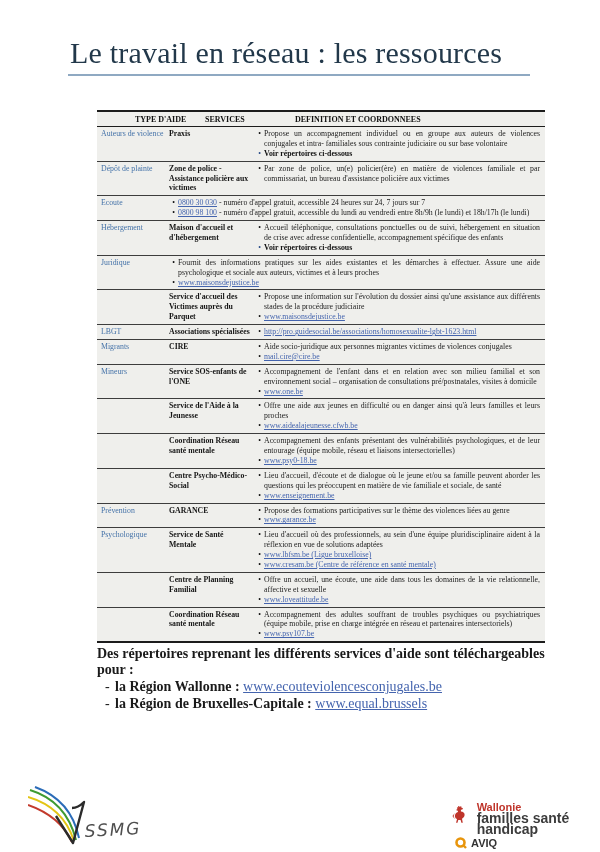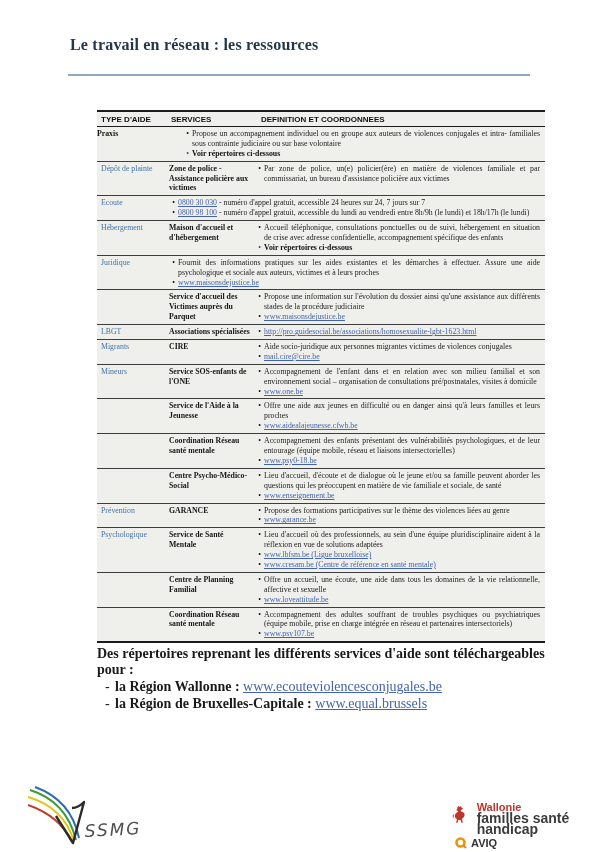--- a/index.html
+++ b/index.html
@@ -2,25 +2,25 @@
 <html><head>
 <meta charset="utf-8">
 <style>
   html,body{margin:0;padding:0;}
   body{
     width:600px;height:852px;position:relative;overflow:hidden;
     background:#ffffff;font-family:"Liberation Serif",serif;
     --cat:#4472a8;--link:#4464ae;--title:#22384a;--rule:#8fa9c2;
     --rowbg:#efefec;--walred:#bf352b;--aviq:#e8950c;
   }
-  .title{position:absolute;left:70px;top:36px;font-size:16px;color:var(--title);letter-spacing:.2px;white-space:nowrap;font-weight:bold;}
+  .title{position:absolute;left:70px;top:36px;font-size:30px;color:var(--title);letter-spacing:.2px;white-space:nowrap;}
   .rule{position:absolute;left:68px;top:74px;width:462px;height:2px;background:var(--rule);}
   .doc{position:absolute;left:97px;top:110px;width:448px;}
   .thead{display:flex;background:var(--rowbg);border-top:2px solid #1c1c1c;border-bottom:1.5px solid #1c1c1c;
-    font-family:Liberation Sans, sans-serif;font-weight:bold;font-size:8px;color:#111;}
+    font-family:Liberation Serif, serif;font-weight:bold;font-size:8px;color:#111;padding-left:34px;}
   .thead .h{padding:3px 2px 2px;}
   .h1{width:72px;padding-left:4px !important;box-sizing:border-box;}
   .h2{width:86px;}
   .h3{flex:1;}
   .trow{display:flex;background:var(--rowbg);border-bottom:1.4px solid #3d3d3d;font-size:7.8px;line-height:1.27;}
   .trow:last-child{border-bottom:2px solid #1c1c1c;}
   .c1{width:72px;box-sizing:border-box;padding:2px 2px 2px 4px;color:var(--cat);}
   .c2{width:86px;box-sizing:border-box;padding:2px 3px 2px 0;font-weight:bold;color:#151515;white-space:pre-line;}
   .c3{flex:1;padding:2px 5px 2px 0;}
   .bitem{display:flex;}
@@ -49,20 +49,21 @@
 <div class="rule"></div>
 
 <div class="doc">
   <div class="thead">
     <div class="h h1">TYPE D'AIDE</div>
     <div class="h h2">SERVICES</div>
     <div class="h h3">DEFINITION ET COORDONNEES</div>
   </div>
   <div id="tbody">
       <div class="trow">
+        <div class="c1">Auteurs de violence</div>
         <div class="c2">Praxis</div>
         <div class="c3">
           <div class="bitem">
             <span class="bullet">•</span>
             <span class="btext"><span>Propose un accompagnement individuel ou en groupe aux auteurs de violences conjugales et intra- familiales sous contrainte judiciaire ou sur base volontaire</span></span>
           </div>
           <div class="bitem">
             <span class="bullet bblue">•</span>
             <span class="btext"><span class="bold">Voir répertoires ci-dessous</span></span>
           </div>

